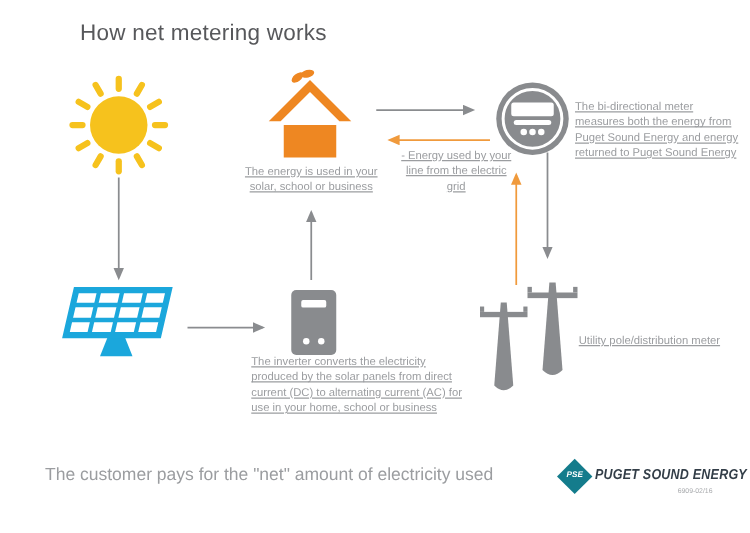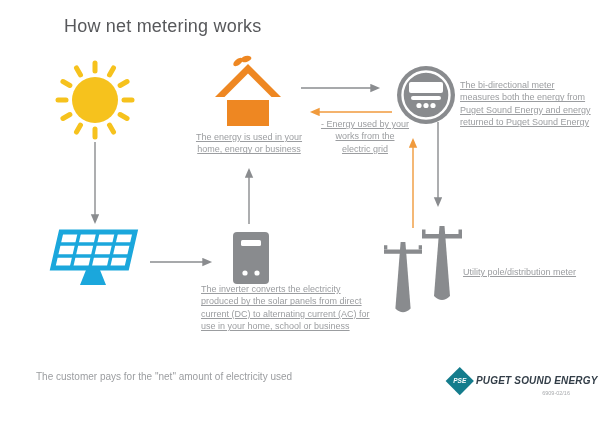--- a/index.html
+++ b/index.html
@@ -2,21 +2,21 @@
 <html style="--c-sun: #F6C21D; --c-house: #EE8722; --c-solar: #1BA7DC; --c-gray_icon: #898B8E; --c-gray_arrow: #8A8C8F; --c-orange_arrow: #F09A3C; --c-text: #9B9DA0; --c-title: #57585B; --c-logo_teal: #147C8C; --c-logo_navy: #333E48; --c-doc_number: #A9ABAE;"><head>
 <meta charset="utf-8">
 <style>
   html,body{margin:0;padding:0;background:#fff;}
   .canvas{position:relative;width:600px;height:426px;background:#fff;overflow:hidden;
           font-family:"Liberation Sans",sans-serif;}
   .abs{position:absolute;}
   .title{position:absolute;font-size:18px;font-weight:400;color:var(--c-title,#57585B);letter-spacing:.2px;margin-left:29px;}
   .cap{position:absolute;font-size:9px;line-height:1.38;color:var(--c-text,#9B9DA0);text-decoration:underline;}
   .cap.center{text-align:center;}
-  .footer{position:absolute;font-size:10px;color:var(--c-text,#9B9DA0);}
+  .footer{position:absolute;font-size:14px;color:var(--c-text,#9B9DA0);}
   
   .f-sun{fill:var(--c-sun,#F6C21D);} .s-sun{stroke:var(--c-sun,#F6C21D);stroke-width:5;stroke-linecap:round;}
   .f-house{fill:var(--c-house,#EE8722);}
   .s-solar{stroke:var(--c-solar,#1BA7DC);fill:none;}
   .f-solar{fill:var(--c-solar,#1BA7DC);}
   .f-gray{fill:var(--c-gray_icon,#898B8E);}
   .s-grayarrow line{stroke:var(--c-gray_arrow,#8A8C8F);stroke-width:1.4;}
   .f-grayarrow{fill:var(--c-gray_arrow,#8A8C8F);}
   .s-orangearrow line{stroke:var(--c-orange_arrow,#F09A3C);stroke-width:1.4;}
   .f-orangearrow{fill:var(--c-orange_arrow,#F09A3C);}
@@ -97,34 +97,34 @@
     <circle cx="26" cy="43" r="2.6" fill="#ffffff"></circle>
   </svg>
   <div class="cap" style="left:201px;top:283px;width:170px">The inverter converts the electricity produced by the solar panels from direct current (DC) to alternating current (AC) for use in your home, school or business</div>
 
   <svg class="abs" style="left:212px;top:55px" width="72" height="72" viewBox="0 0 72 72">
     <ellipse cx="26" cy="7" rx="5.5" ry="3" transform="rotate(-38 26 7)" class="f-house"></ellipse>
     <ellipse cx="34" cy="4" rx="5.5" ry="3" transform="rotate(-14 34 4)" class="f-house"></ellipse>
     <path class="f-house" d="M3,42 L36,9 L69,42 L59.5,42 L36,18.5 L12.5,42 Z"></path>
     <rect x="15" y="45" width="42" height="26" class="f-house"></rect>
   </svg>
-  <div class="cap center" style="left:187px;top:131px;width:124px">The energy is used in your home, energy or business</div>
+  <div class="cap center" style="left:187px;top:131px;width:124px">The energy is used in your solar, school or business</div>
 
   <svg class="abs" style="left:395px;top:64px" width="62" height="62" viewBox="0 0 62 62">
     <circle cx="31" cy="31" r="29" class="f-gray"></circle>
     <circle cx="31" cy="31" r="23.5" fill="none" stroke="#ffffff" stroke-width="2.4"></circle>
     <rect x="14" y="18" width="34" height="11" rx="2" fill="#ffffff"></rect>
     <rect x="16" y="32" width="30" height="4" rx="2" fill="#ffffff"></rect>
     <circle cx="24" cy="41.5" r="2.6" fill="#ffffff"></circle>
     <circle cx="31" cy="41.5" r="2.6" fill="#ffffff"></circle>
     <circle cx="38" cy="41.5" r="2.6" fill="#ffffff"></circle>
   </svg>
   <div class="cap" style="left:460px;top:79px;width:132px">The bi-directional meter measures both the energy from Puget Sound Energy and energy returned to Puget Sound Energy</div>
 
-  <div class="cap center" style="left:320px;top:118px;width:90px">- Energy used by your works from the electric grid</div>
+  <div class="cap center" style="left:320px;top:118px;width:90px">- Energy used by your line from the electric grid</div>
 
   <svg class="abs" style="left:384px;top:222px" width="82" height="104" viewBox="0 0 82 104">
     <g class="f-gray" transform="translate(38,2)">
       <path d="M17.5,2 L22.5,2 L28,72 Q20,80 12,72 Z"></path>
       <rect x="0" y="10" width="40" height="4.5"></rect>
       <rect x="0" y="5.5" width="3.5" height="4.5"></rect>
       <rect x="36.5" y="5.5" width="3.5" height="4.5"></rect>
     </g>
     <g class="f-gray" transform="translate(0,18) scale(0.95)">
       <path d="M17.5,2 L22.5,2 L28,72 Q20,80 12,72 Z"></path>

